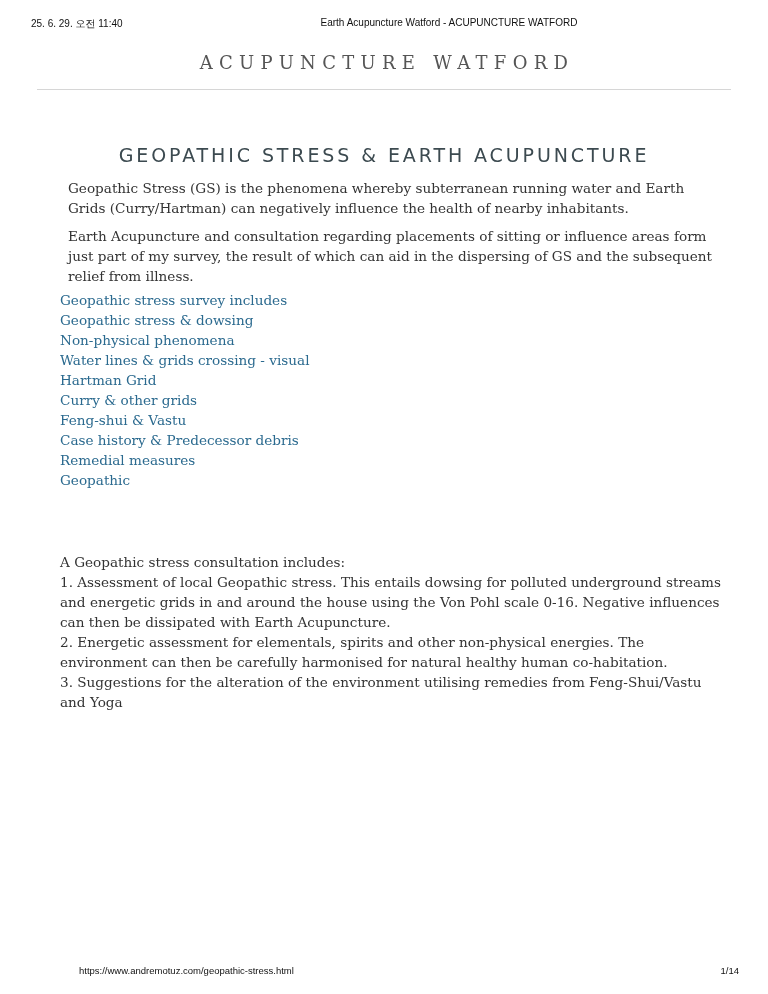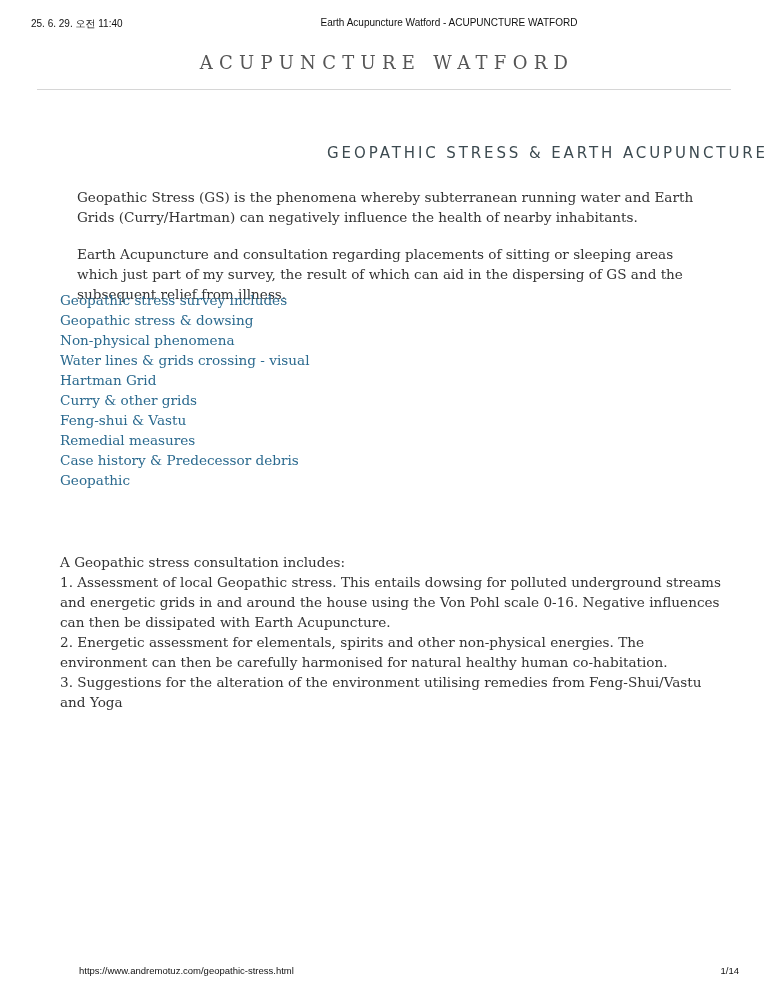--- a/index.html
+++ b/index.html
@@ -40,39 +40,39 @@
     left: 37px;
     width: 694px;
     height: 1px;
     background: #d6d6d6;
   }
   .page-heading {
     position: absolute;
     top: 144px;
     left: 0;
     width: 768px;
-    text-align: right;
+    text-align: center;
     font-family: "DejaVu Sans", "Liberation Sans", sans-serif;
-    font-size: 15px;
+    font-size: 19px;
     letter-spacing: 2.9px;
     color: #3c4a50;
     font-weight: normal;
     margin: 0;
   }
   .content {
     position: absolute;
     left: 60px;
     width: 670px;
     font-family: "DejaVu Serif", "Liberation Serif", serif;
     font-size: 13.6px;
     line-height: 20px;
     color: #333333;
   }
   .intro { top: 170px; }
-  .intro p { margin: 17px; }
+  .intro p { margin: 8px; }
   .links { top: 290px; }
   .links a {
     display: block;
     color: #2b6a8f;
     text-decoration: none;
   }
   .consult { top: 552px; }
   .consult p { margin: 0; }
   .print-footer {
     position: absolute;
@@ -94,33 +94,33 @@
   <span class="doc-title">Earth Acupuncture Watford - ACUPUNCTURE WATFORD</span>
 </div>
 
 <div class="site-title">ACUPUNCTURE WATFORD</div>
 <div class="header-rule"></div>
 
 <h1 class="page-heading">GEOPATHIC STRESS &amp; EARTH ACUPUNCTURE</h1>
 
 <div class="content intro">
   <p>Geopathic Stress (GS) is the phenomena whereby subterranean running water and Earth Grids (Curry/Hartman) can negatively influence the health of nearby inhabitants.</p>
-  <p>Earth Acupuncture and consultation regarding placements of sitting or sleeping areas which just part of my survey, the result of which can aid in the dispersing of GS and the subsequent relief from illness.</p>
+  <p>Earth Acupuncture and consultation regarding placements of sitting or influence areas form just part of my survey, the result of which can aid in the dispersing of GS and the subsequent relief from illness.</p>
 </div>
 
 <nav class="content links">
   <a>Geopathic stress survey includes</a>
   <a>Geopathic stress &amp; dowsing</a>
   <a>Non-physical phenomena</a>
   <a>Water lines &amp; grids crossing - visual</a>
   <a>Hartman Grid</a>
   <a>Curry &amp; other grids</a>
   <a>Feng-shui &amp; Vastu</a>
+  <a>Case history &amp; Predecessor debris</a>
   <a>Remedial measures</a>
-  <a>Case history &amp; Predecessor debris</a>
   <a>Geopathic</a>
 </nav>
 
 <div class="content consult">
   <p>A Geopathic stress consultation includes:</p>
   <p>1. Assessment of local Geopathic stress. This entails dowsing for polluted underground streams and energetic grids in and around the house using the Von Pohl scale 0-16. Negative influences can then be dissipated with Earth Acupuncture.</p>
   <p>2. Energetic assessment for elementals, spirits and other non-physical energies. The environment can then be carefully harmonised for natural healthy human co-habitation.</p>
   <p>3. Suggestions for the alteration of the environment utilising remedies from Feng-Shui/Vastu and Yoga</p>
 </div>
 

